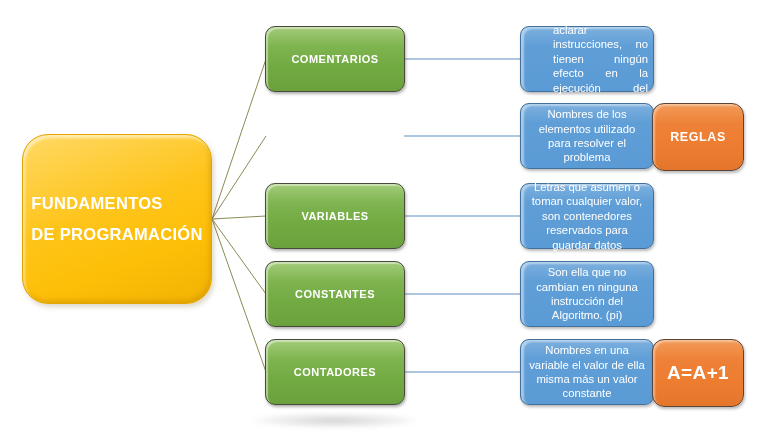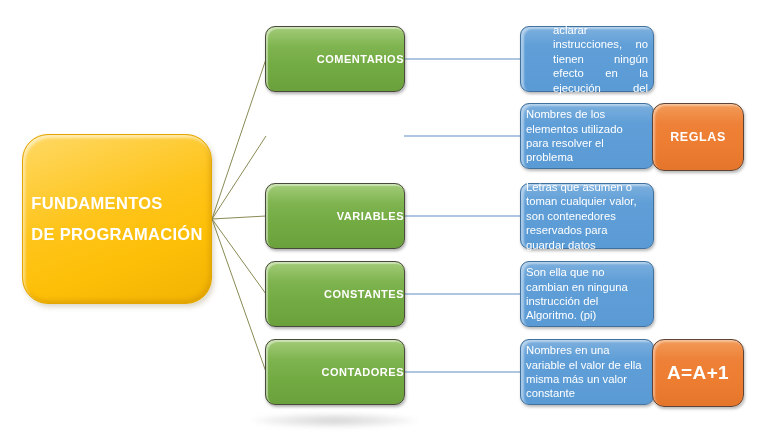--- a/index.html
+++ b/index.html
@@ -41,35 +41,35 @@
 
   
   .topic {
     left: 265px; width: 140px; height: 66px;
     border-radius: 10px;
     background: linear-gradient(180deg, #a3cc79 0%, #7fb450 30%, #73ab43 60%, #6ba13c 100%);
     border: 1.5px solid #4a4a3c;
     box-shadow: inset 2px 2px 1px rgba(255,255,255,0.45),
                 1px 2px 3px rgba(80,80,80,0.45);
     color: #ffffff; font-weight: bold; font-size: 11px;
-    letter-spacing: 0.5px; text-align: center; justify-content: flex-end;
+    letter-spacing: 0.5px; text-align: center;
   }
 
   
   .desc {
     left: 520px; width: 134px; height: 66px;
     border-radius: 9px;
     background: linear-gradient(180deg, #7db0de 0%, #5f9ed7 30%, #5b9bd5 100%);
     border: 1.5px solid #41719c;
     box-shadow: inset 3px 2px 2px rgba(255,255,255,0.45),
                 1px 2px 3px rgba(80,80,80,0.40);
     color: #ffffff; font-size: 11.3px; line-height: 1.28;
     padding: 3px 5px;
   }
-  .desc p { margin: 0; width: 100%; }
+  .desc p { margin: 0; width: 100%; text-align: center; }
   .desc.justify p { text-align: justify; margin-left: 27px; }
 
   
   .note {
     left: 652px; width: 92px; height: 68px;
     border-radius: 12px;
     background: linear-gradient(180deg, #f29b58 0%, #ee8138 30%, #ed7d31 60%, #e4762c 100%);
     border: 1.5px solid #5e4436;
     box-shadow: inset 2px 2px 2px rgba(255,255,255,0.40),
                 1px 2px 3px rgba(80,80,80,0.40);

